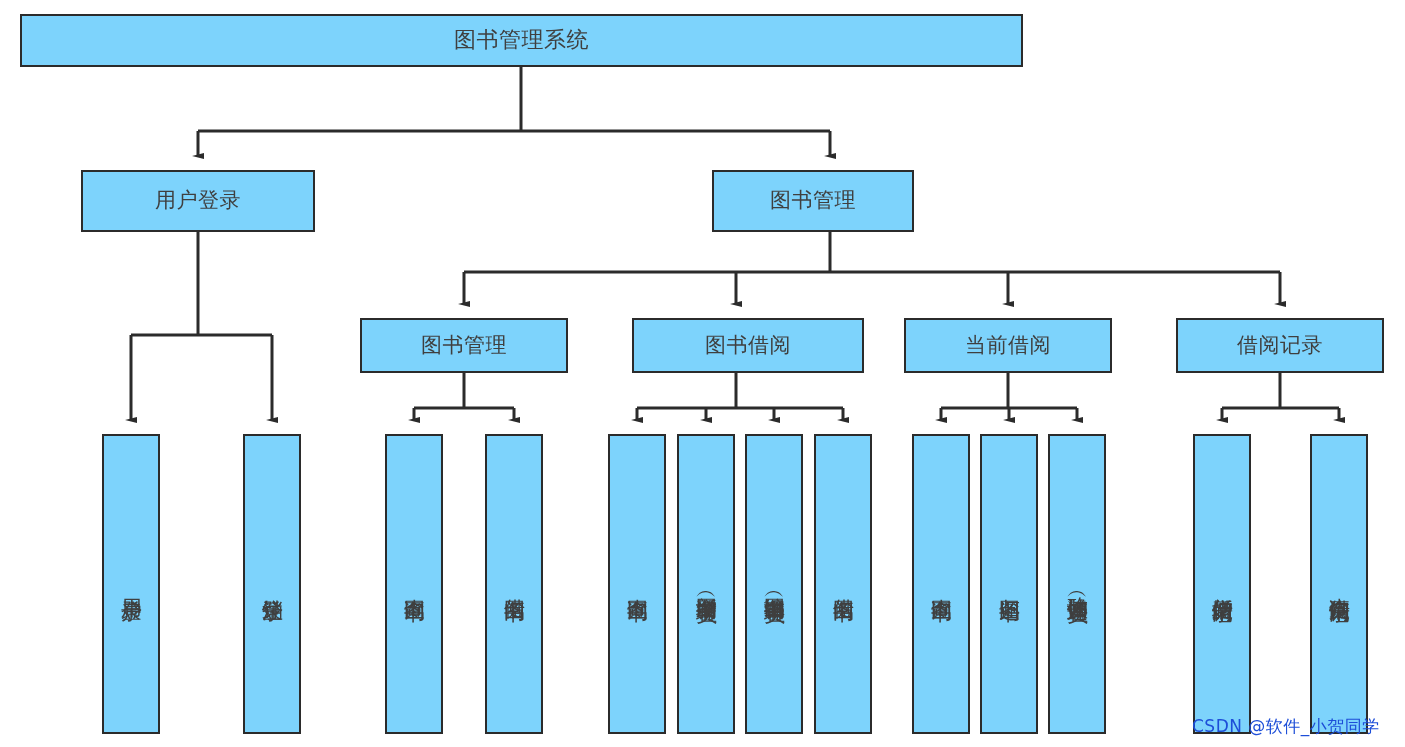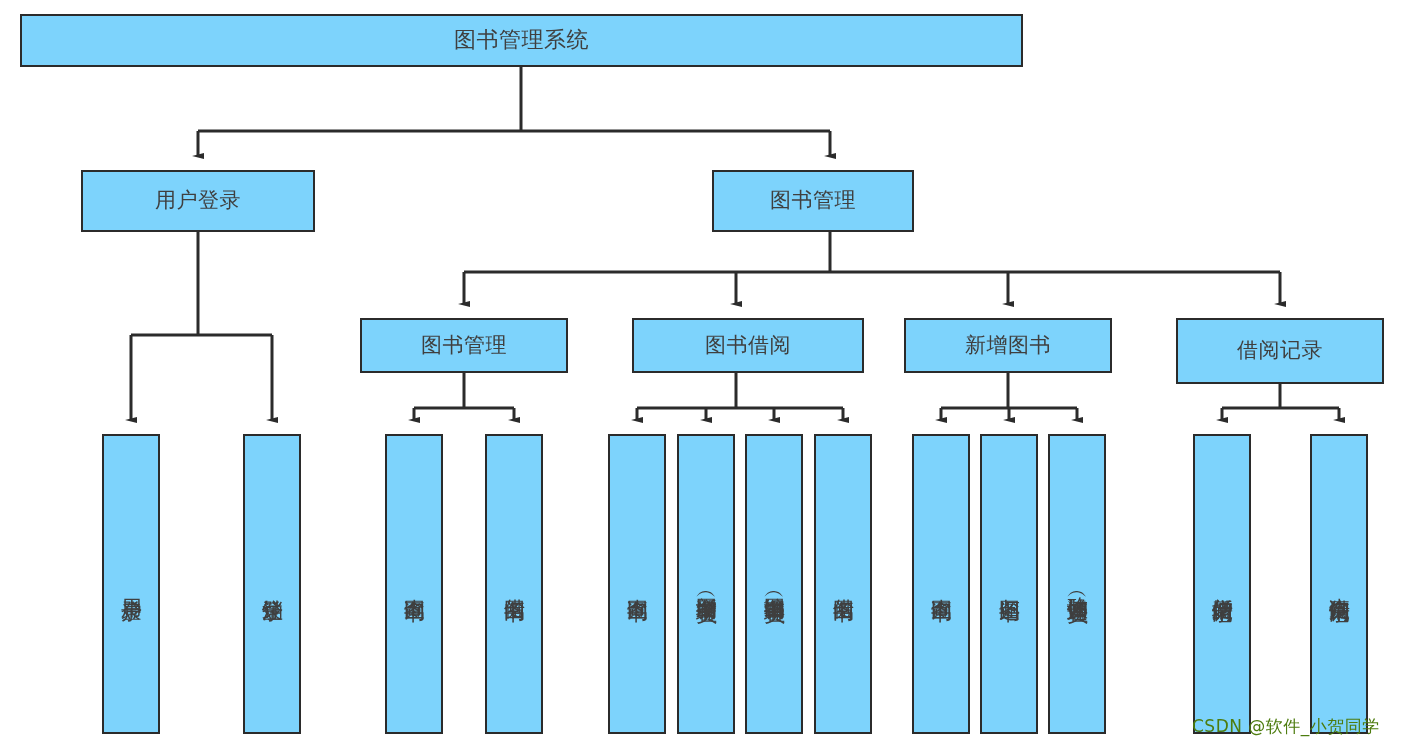--- a/index.html
+++ b/index.html
@@ -60,21 +60,21 @@
   .node.leaf .label {
     writing-mode: vertical-rl;
     text-orientation: upright;
     font-size: 21px;
     line-height: 1.28;
     letter-spacing: 1px;
     max-height: 276px;
   }
   .watermark {
     position: absolute;
-    color: #4d7c0f;
+    color: #1d4ed8;
     font-size: 17px;
     letter-spacing: 0.5px;
     white-space: nowrap;
     z-index: 3;
     font-family: "DejaVu Sans", "Liberation Sans", sans-serif;
   }
 </style>
 </head>
 <body>
 
@@ -141,23 +141,23 @@
     <span class="label">图书管理</span>
   </div>
 
   <div class="node horiz" style="left:360px; top:318px; width:208px; height:55px;">
     <span class="label">图书管理</span>
   </div>
   <div class="node horiz" style="left:632px; top:318px; width:232px; height:55px;">
     <span class="label">图书借阅</span>
   </div>
   <div class="node horiz" style="left:904px; top:318px; width:208px; height:55px;">
-    <span class="label">新增图书</span>
-  </div>
-  <div class="node horiz" style="left:1176px; top:318px; width:208px; height:66px;justify-content:center;">
+    <span class="label">当前借阅</span>
+  </div>
+  <div class="node horiz" style="left:1176px; top:318px; width:208px; height:55px;justify-content:center;">
     <span class="label">借阅记录</span>
   </div>
 
   <div class="node leaf" style="left:102px; top:434px; width:58px; height:300px;">
     <span class="label">用户登录</span>
   </div>
   <div class="node leaf" style="left:243px; top:434px; width:58px; height:300px;">
     <span class="label">注销登录</span>
   </div>
 

